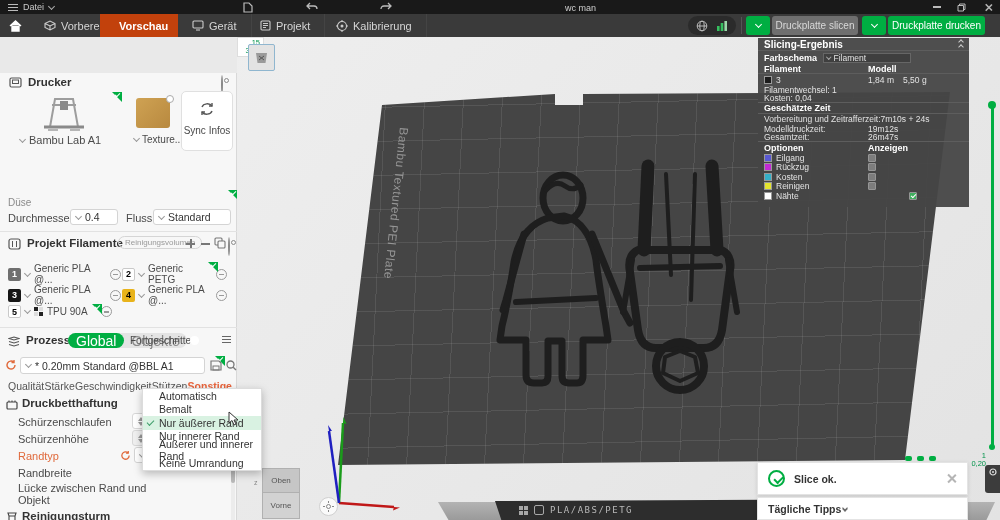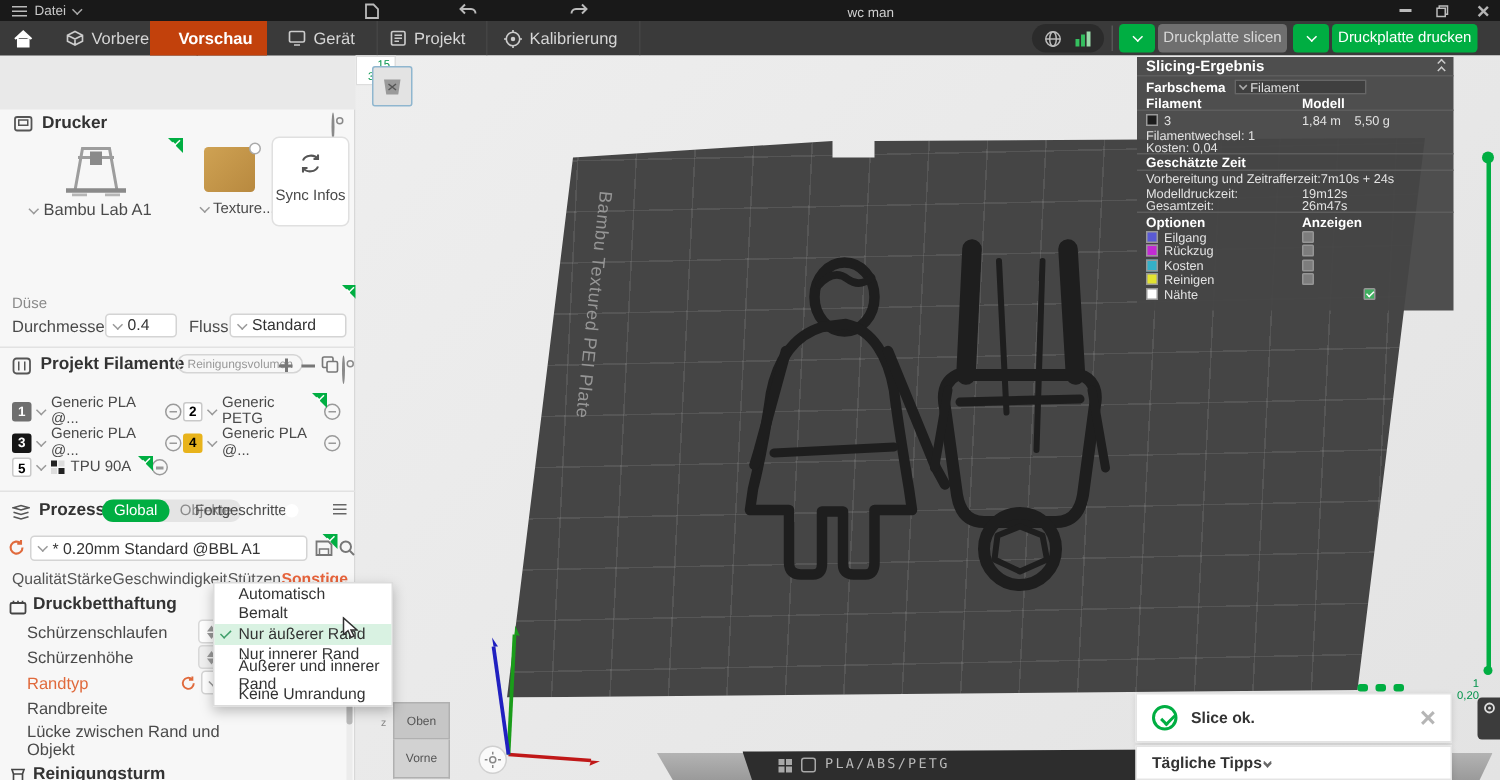--- a/index.html
+++ b/index.html
@@ -42,21 +42,21 @@
   .spin { display:flex; flex-direction:column; gap:1px; }
   .spin i { width:0; height:0; border-left:3px solid transparent; border-right:3px solid transparent; }
   .spin .u { border-bottom:4px solid #999; } .spin .d { border-top:4px solid #999; }
   .inputbox { border:1px solid #d8d8d8; border-radius:3px; background:#fff; display:flex; align-items:center; font-size:10.5px; color:#333; padding:0 5px; gap:4px; }
   .inputbox.grey { background:#f0f0f0; }
   .cb { width:13px; height:13px; border:1px solid #ccc; border-radius:2px; background:#fff; }
   .cb.on { background:#00ae42; border-color:#00ae42; position:relative; }
   .cb.on::after { content:""; position:absolute; left:3px; top:3px; width:6px; height:3px; border-left:1.6px solid #fff; border-bottom:1.6px solid #fff; transform:rotate(-45deg); }
   .toggle { width:22px; height:12px; border-radius:6px; background:#00ae42; position:relative; }
   .toggle::after { content:""; position:absolute; right:1.5px; top:1.5px; width:9px; height:9px; border-radius:50%; background:#fff; }
-  .scopepill { background:#e4e4e4; border-radius:9px; height:15px; display:flex; align-items:center; font-size:10px; }
+  .scopepill { background:#e4e4e4; border-radius:9px; height:15px; display:flex; align-items:center; font-size:14px; }
   .scopepill .on { background:#00ae42; color:#fff; border-radius:9px; height:15px; display:flex; align-items:center; padding:0 8px; }
   .scopepill .off { color:#8a8a8a; padding:0 7px; }
   .tabs5 { display:flex; justify-content:space-between; font-size:10.5px; color:#555; }
   .tabs5 .act { color:#e8643c; font-weight:bold; border-bottom:2px solid #00ae42; padding-bottom:2px; }
   .orange { color:#e06a3c; }
 
   
   #brimmenu { left:142px; top:388px; width:120px; background:#fff; border:1px solid #dcdcdc; box-shadow:0 3px 8px rgba(0,0,0,.25); z-index:60; font-size:10.5px; color:#333; }
   .mi { height:13.5px; display:flex; align-items:center; padding-left:16px; position:relative; }
   .mi.sel { background:#d9f2e2; }

